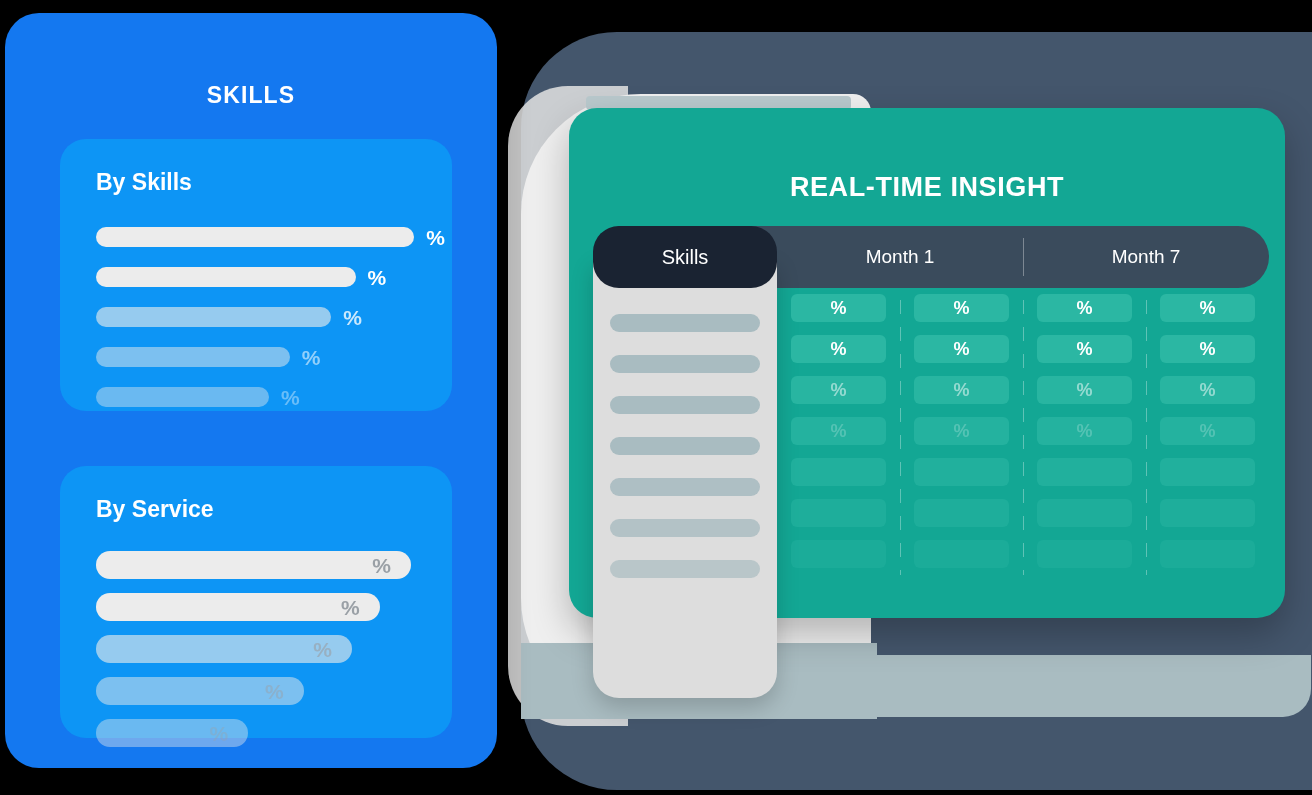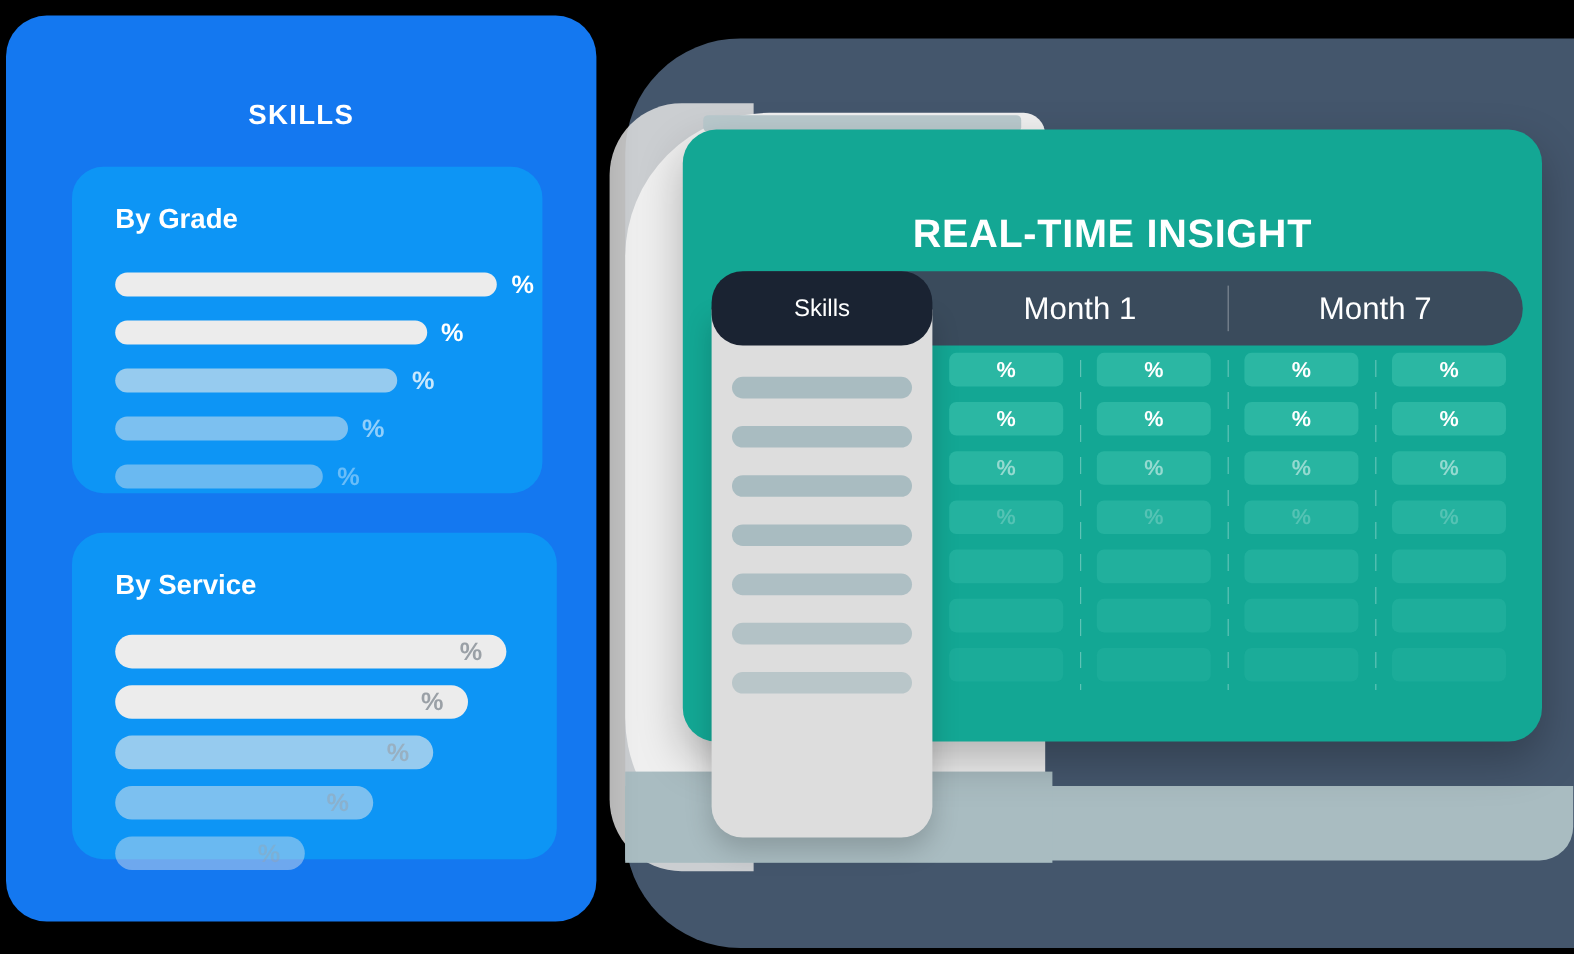--- a/index.html
+++ b/index.html
@@ -105,21 +105,21 @@
   }
 
   .sub-card {
     position: absolute;
     left: 55px;
     width: 392px;
     background: #0D95F5;
     border-radius: 26px;
   }
   .sub-card.grade   { top: 126px; height: 272px; }
-  .sub-card.service { top: 431px; height: 272px; padding-left: 12px; }
+  .sub-card.service { top: 453px; height: 272px; }
 
   .sub-title {
     position: absolute;
     left: 36px;
     top: 30px;
     color: #FFFFFF;
     font-size: 23px;
     font-weight: bold;
   }
 
@@ -182,21 +182,21 @@
     border-radius: 28px;
     box-shadow: 0 16px 36px rgba(0,0,0,.25);
   }
   .insight-title {
     position: absolute;
     top: 46px;
     left: 0;
     width: 100%;
     text-align: center;
     color: #FFFFFF;
-    font-size: 33px;
+    font-size: 27px;
     font-weight: bold;
     letter-spacing: .6px;
   }
 
   
   .tab-strip {
     position: absolute;
     left: 24px;
     top: 118px;
     width: 676px;
@@ -205,21 +205,21 @@
     border-radius: 31px;
     display: flex;
     align-items: stretch;
   }
   .tab {
     flex: 1 1 0;
     display: flex;
     align-items: center;
     justify-content: center;
     color: #FFFFFF;
-    font-size: 26px;
+    font-size: 19px;
     position: relative;
   }
   .tab + .tab::before {
     content: "";
     position: absolute;
     left: 0;
     top: 12px;
     bottom: 12px;
     width: 1px;
     background: rgba(255,255,255,.34);
@@ -308,21 +308,21 @@
   <div class="bg-layer bg-curve"></div>
   <div class="bg-layer bg-white"></div>
   <div class="bg-layer bg-thinline"></div>
   <div class="bg-layer bg-grayblue-2"></div>
   <div class="bg-layer bg-grayblue"></div>
 
   <section class="skills-panel">
     <h1 class="skills-title">SKILLS</h1>
 
     <div class="sub-card grade">
-      <div class="sub-title">By Grade</div>
+      <div class="sub-title">By Skills</div>
       <div class="bar-list">
           <div class="bar-row">
             <div class="bar" style="width: 92%; background: rgb(236, 236, 236);"></div>
             <span class="bar-pct" style="color: rgb(255, 255, 255);">%</span>
           </div>
           <div class="bar-row">
             <div class="bar" style="width: 75%; background: rgb(236, 236, 236);"></div>
             <span class="bar-pct" style="color: rgb(255, 255, 255);">%</span>
           </div>
           <div class="bar-row">

